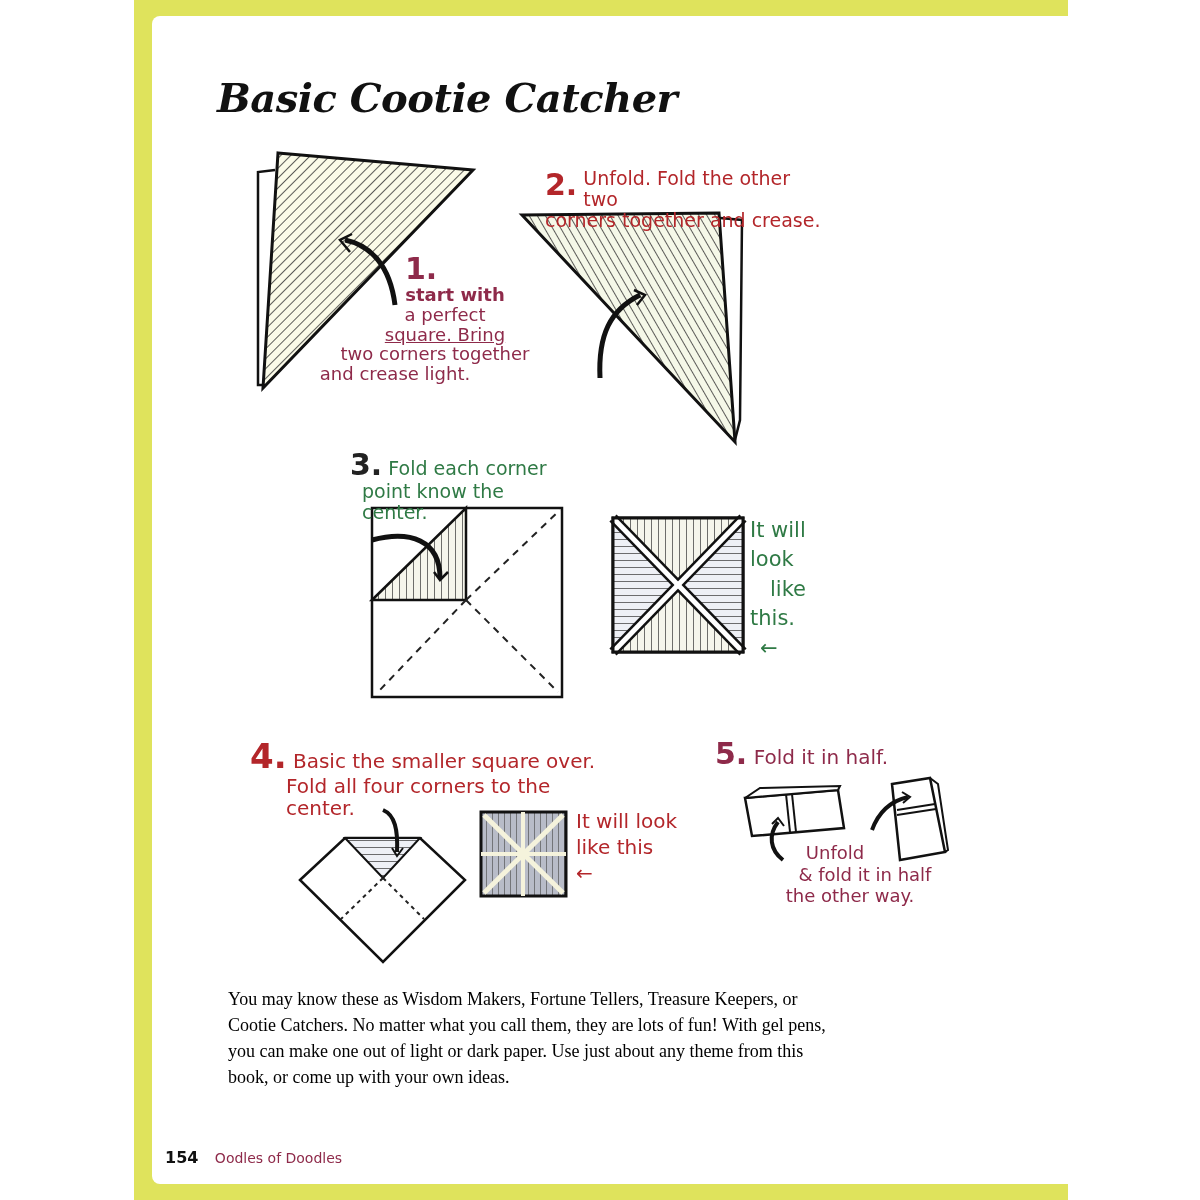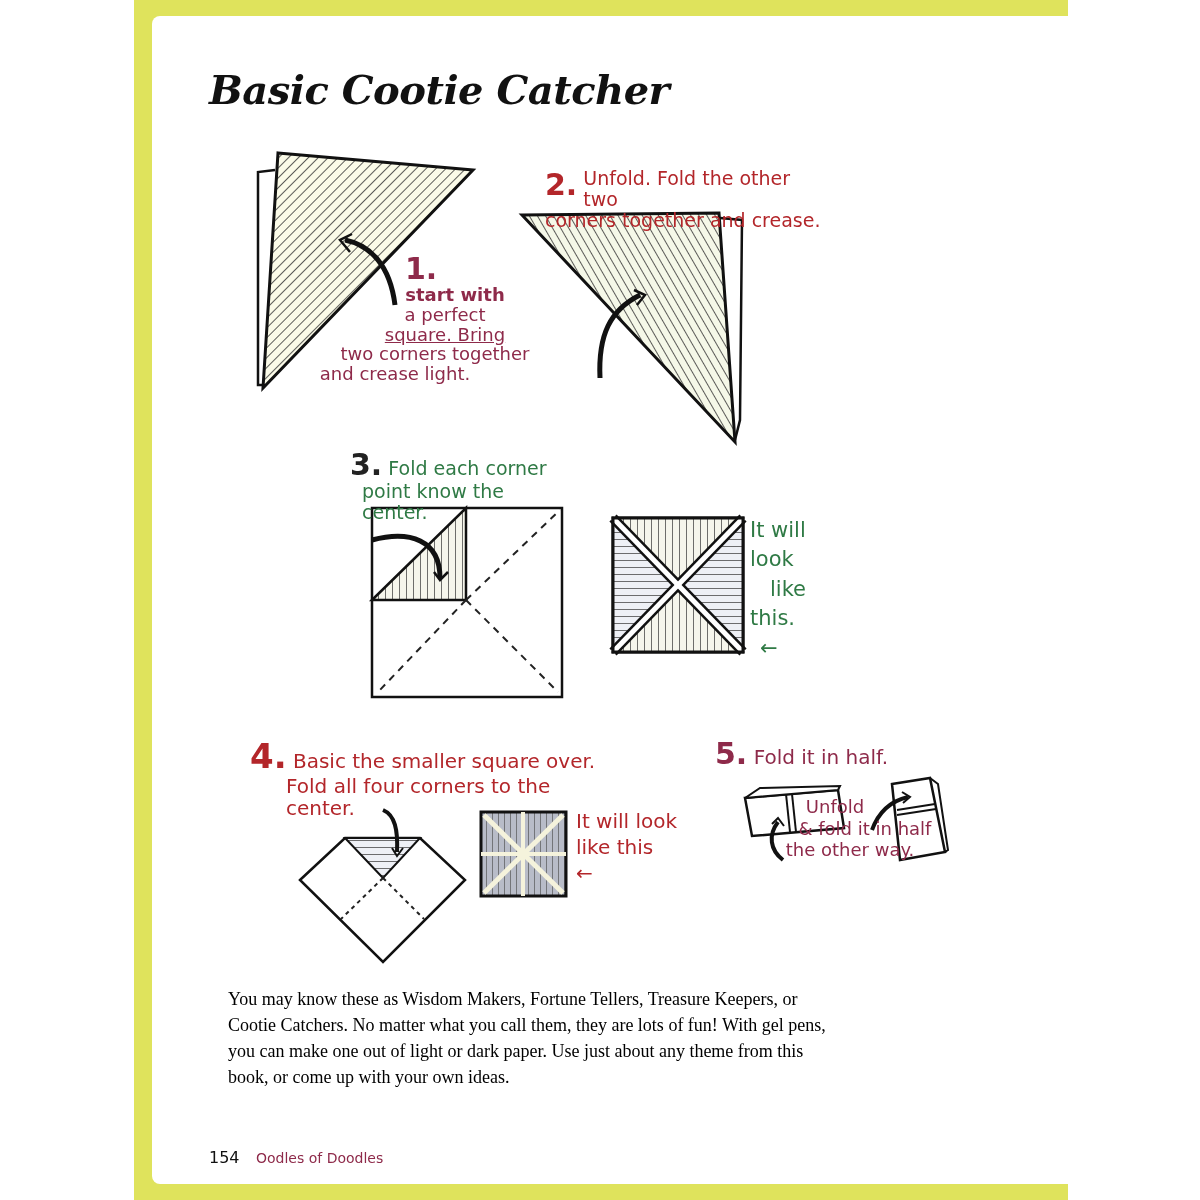--- a/index.html
+++ b/index.html
@@ -7,31 +7,31 @@
   .page-bg { position:absolute; left:134px; top:0; width:934px; height:1200px; background:#dfe35c; }
   .page { position:absolute; left:152px; top:16px; width:916px; height:1168px; background:#ffffff; border-radius:8px 0 0 8px; }
   .title { position:absolute; left:205px; top:62px; font-family:"DejaVu Serif", serif; font-style:italic; font-weight:bold; font-size:40px; color:#111; letter-spacing:-0.5px; }
   .hand { position:absolute; font-family:"DejaVu Sans", sans-serif; line-height:1.1; }
   .maroon { color:#8e2a4a; }
   .red { color:#b3262a; }
   .green { color:#2f7a45; }
   .step-num { font-weight:bold; font-size:30px; }
   .body-text { position:absolute; left:228px; top:986px; width:620px; font-family:"Liberation Serif", serif; font-size:18px; line-height:26px; color:#000000; }
   .footer { position:absolute; left:165px; top:1148px; font-size:16px; }
-  .page-num { font-family:"DejaVu Sans", sans-serif; font-weight:normal; color:#111;margin-left:44px; }
+  .page-num { font-family:"DejaVu Sans", sans-serif; font-weight:bold; color:#111; }
   .book-title { font-family:"DejaVu Sans", sans-serif; font-size:14px; color:#8e2a4a; margin-left:12px; }
   svg.art { position:absolute; left:0; top:0; }
 </style>
 </head>
 <body>
 
 <div class="page-bg"></div>
 <div class="page"></div>
 
-<h1 class="title" style="margin:4px;">Basic Cootie Catcher</h1>
+<h1 class="title" style="margin:12px;">Basic Cootie Catcher</h1>
 
 <svg class="art" width="1200" height="1200">
   <defs>
     <pattern id="diag" width="7" height="7" patternUnits="userSpaceOnUse" patternTransform="rotate(45)">
       <rect width="7" height="7" fill="#fbfbe8"></rect>
       <line x1="0" y1="0" x2="0" y2="7" stroke="#333" stroke-width="1.6"></line>
     </pattern>
     <pattern id="diag2" width="7" height="7" patternUnits="userSpaceOnUse" patternTransform="rotate(-30)">
       <rect width="7" height="7" fill="#f5f8e8"></rect>
       <line x1="0" y1="0" x2="0" y2="7" stroke="#333" stroke-width="1.6"></line>
@@ -154,21 +154,21 @@
 <div class="hand red" style="left:576px; top:808px; font-size:20px; line-height:1.3;">
   <div>It will look</div>
   <div>like this</div>
   <div>←</div>
 </div>
 
 <div class="hand maroon" style="left:715px; top:737px; font-size:20px;">
   <span class="step-num">5.</span>
   <span>Fold it in half.</span>
 </div>
-<div class="hand maroon" style="left:760px; top:796px; font-size:18px; text-align:center; width:210px; line-height:1.2;">
+<div class="hand maroon" style="left:760px; top:842px; font-size:18px; text-align:center; width:210px; line-height:1.2;">
   <div style="margin-left:-60px;">Unfold</div>
   <div>&amp; fold it in half</div>
   <div style="margin-left:-30px;">the other way.</div>
 </div>
 
 <p class="body-text" style="margin:0;">You may know these as Wisdom Makers, Fortune Tellers, Treasure Keepers, or Cootie Catchers. No matter what you call them, they are lots of fun! With gel pens, you can make one out of light or dark paper. Use just about any theme from this book, or come up with your own ideas.</p>
 
 <div class="footer">
   <span class="page-num">154</span>
   <span class="book-title">Oodles of Doodles</span>

